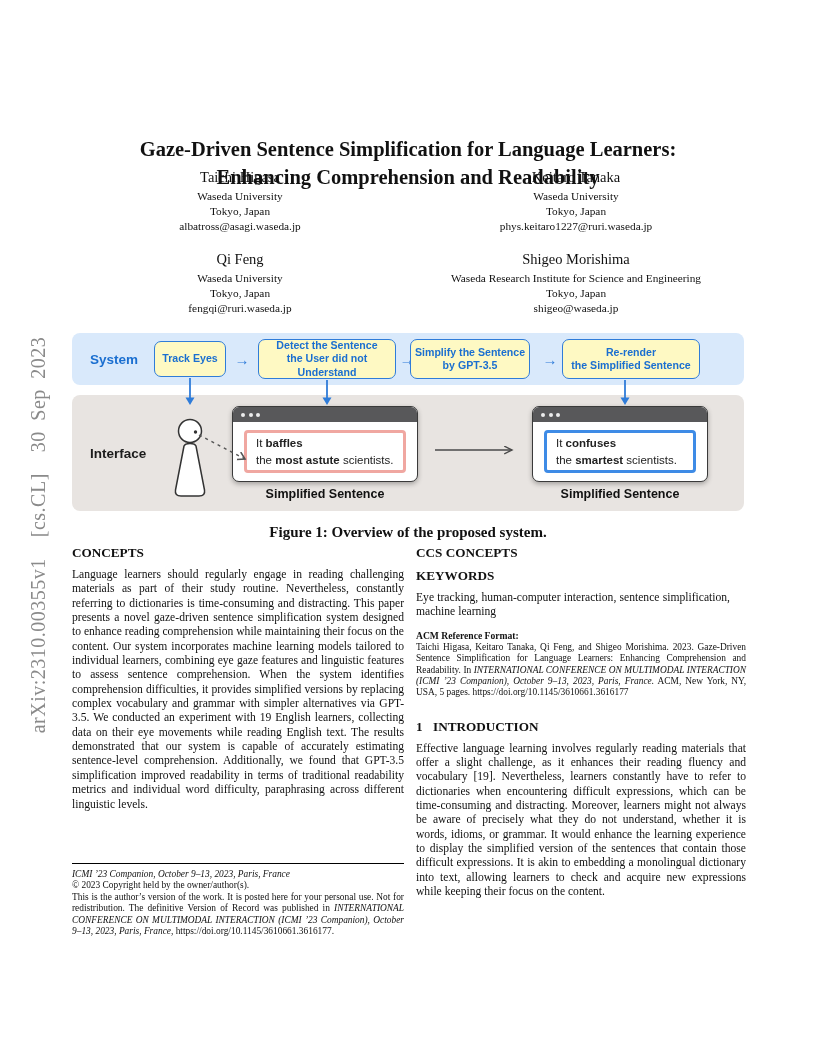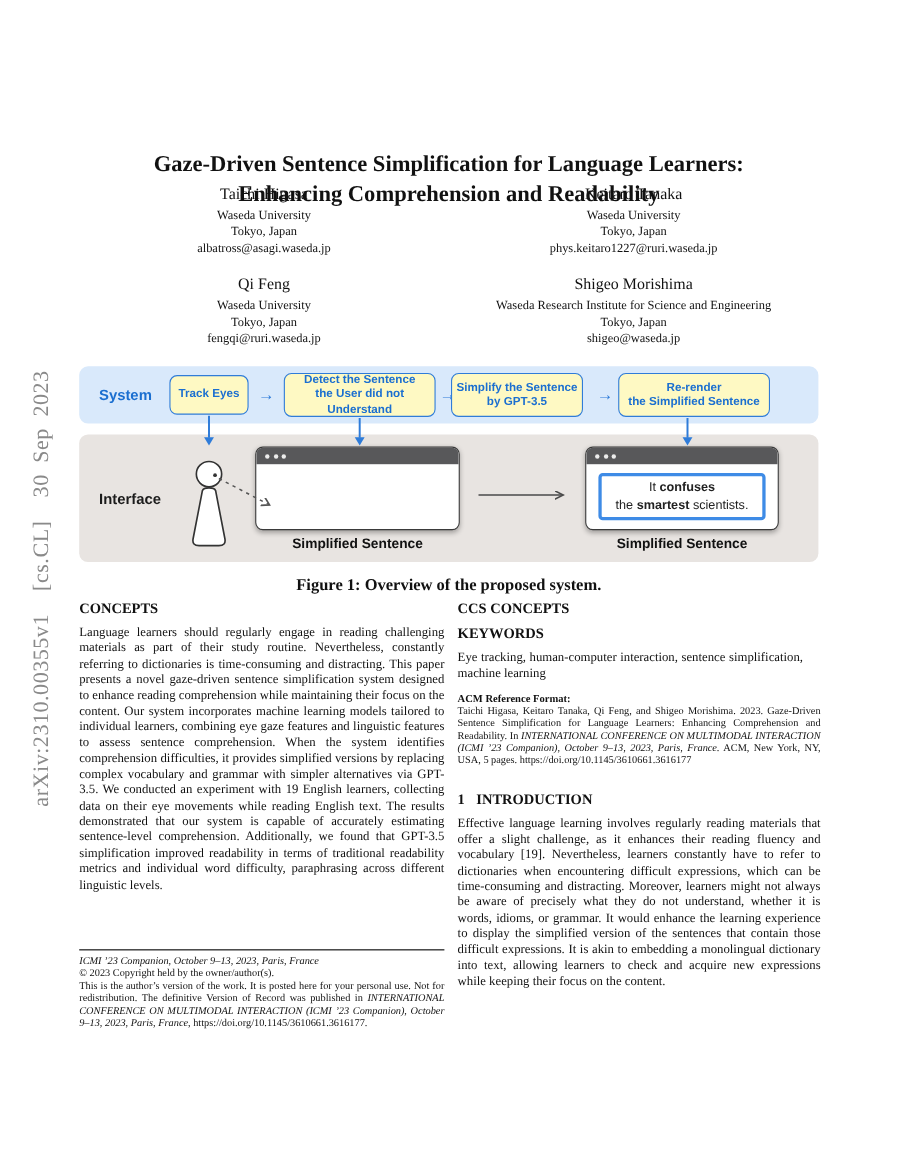--- a/index.html
+++ b/index.html
@@ -132,24 +132,30 @@
     <div class="iface-row">
       <div class="iface-label">Interface</div>
     </div>
 
     <div class="window" style="left:160px;width:186px;height:76px;">
       <div class="win-titlebar">
         <span class="win-dot"></span>
         <span class="win-dot"></span>
         <span class="win-dot"></span>
       </div>
+      <div class="win-body">
+        <div class="sentence-box red">
+          <span>It </span><b>baffles</b><br>
+          <span>the </span><b>most astute</b><span> scientists.</span>
+        </div>
+      </div>
     </div>
     <div class="win-caption" style="left:160px;width:186px;">Simplified Sentence</div>
 
-    <div class="window" style="left:460px;width:176px;height:76px;text-align:center;">
+    <div class="window" style="left:460px;width:176px;height:76px;">
       <div class="win-titlebar">
         <span class="win-dot"></span>
         <span class="win-dot"></span>
         <span class="win-dot"></span>
       </div>
       <div class="win-body">
         <div class="sentence-box blue">
           <span>It </span><b>confuses</b><br>
           <span>the </span><b>smartest</b><span> scientists.</span>
         </div>

